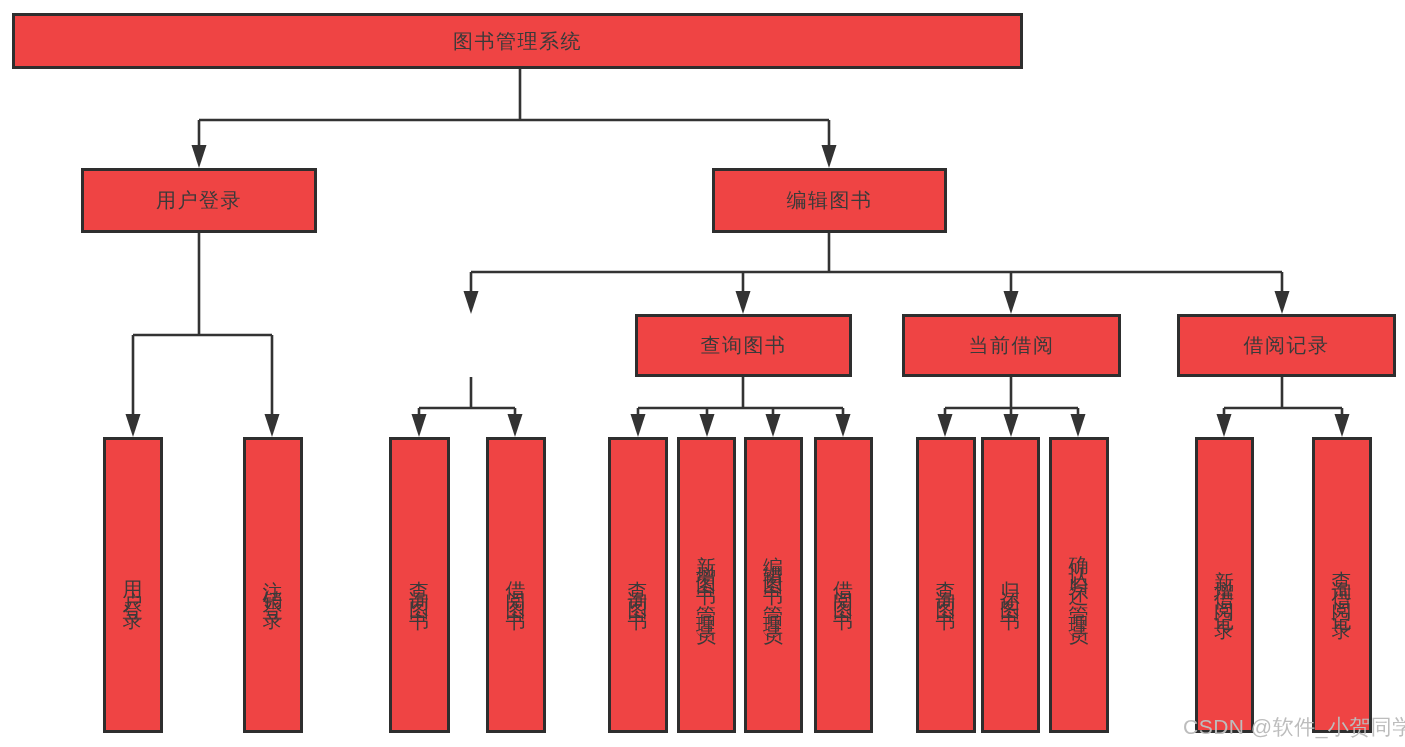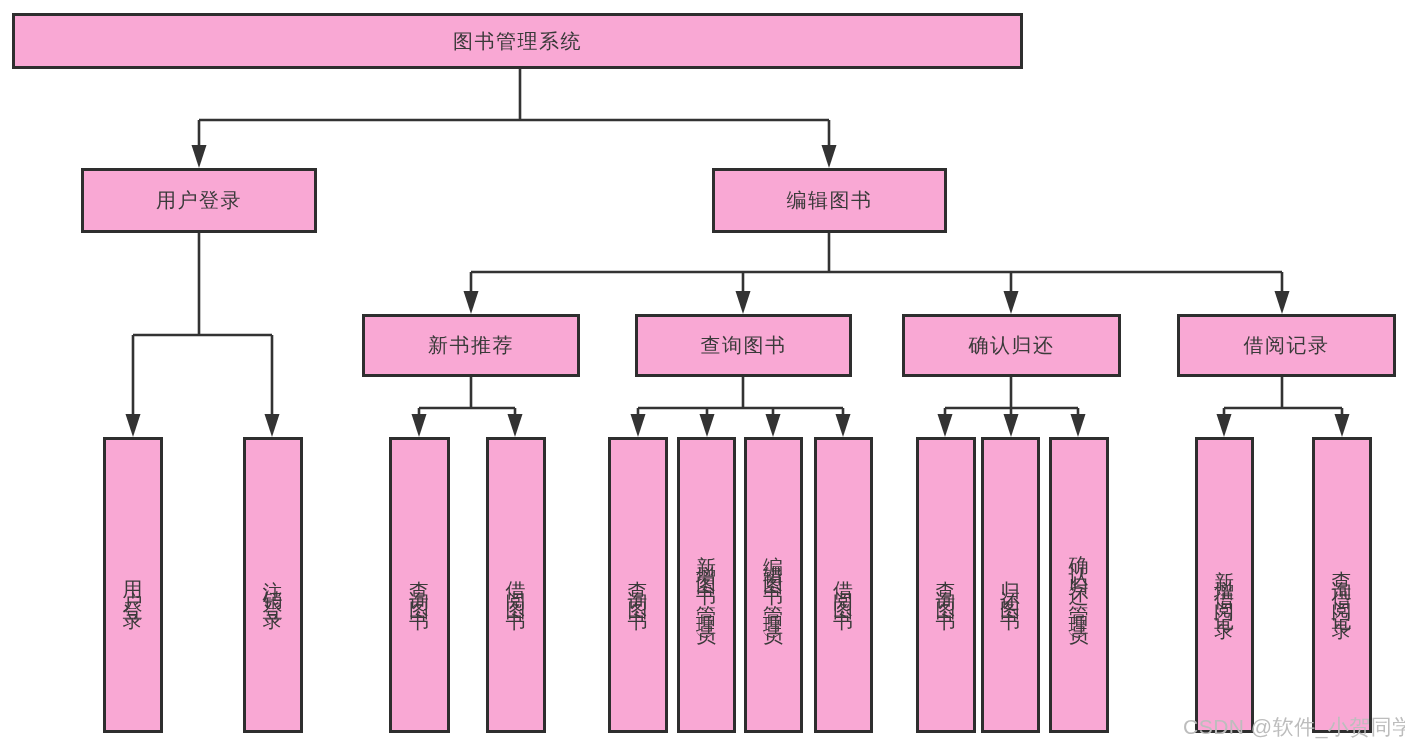--- a/index.html
+++ b/index.html
@@ -4,21 +4,21 @@
 <style>
   html,body{margin:0;padding:0;background:#fff;}
   .stage{
     position:relative;width:1405px;height:747px;background:#ffffff;
     font-family:"Liberation Sans",sans-serif;overflow:hidden;
   }
   .connectors{position:absolute;left:0;top:0;pointer-events:none;}
   .connectors path{stroke:#333333;stroke-width:2.6;fill:none;}
   .connectors polygon{fill:#333333;stroke:none;}
   .box{
-    position:absolute;box-sizing:border-box;border:3px solid #2e2e2e;background:#f9a8d4;
+    position:absolute;box-sizing:border-box;border:3px solid #2e2e2e;background:#ef4444;
     display:flex;align-items:center;justify-content:center;color:#3a3a3a;
   }
   .hbox{font-size:20px;letter-spacing:1.5px;}
   .vbox span{
     writing-mode:vertical-rl;text-orientation:mixed;
     font-size:20px;line-height:1;letter-spacing:10px;white-space:nowrap;color:#3a3a3a;
   }
   .watermark{
     position:absolute;left:1183px;top:713px;font-size:21px;letter-spacing:0.5px;
     color:#bdbdbd;z-index:5;white-space:nowrap;
@@ -83,28 +83,25 @@
     <span>图书管理系统</span>
   </div>
 
   <div class="box hbox" style="left:81px;top:168px;width:236px;height:65px">
     <span>用户登录</span>
   </div>
   <div class="box hbox" style="left:712px;top:168px;width:235px;height:65px">
     <span>编辑图书</span>
   </div>
 
-  <div class="box hbox" style="left:362px;top:314px;width:218px;height:63px">
-    <span>新书推荐</span>
-  </div>
   <div class="box hbox" style="left:635px;top:314px;width:217px;height:63px">
     <span>查询图书</span>
   </div>
   <div class="box hbox" style="left:902px;top:314px;width:219px;height:63px">
-    <span>确认归还</span>
+    <span>当前借阅</span>
   </div>
   <div class="box hbox" style="left:1177px;top:314px;width:219px;height:63px">
     <span>借阅记录</span>
   </div>
 
   <div class="box vbox" style="left:103px;top:437px;width:60px;height:296px">
     <span>用户登录</span>
   </div>
   <div class="box vbox" style="left:243px;top:437px;width:60px;height:296px">
     <span>注销登录</span>

